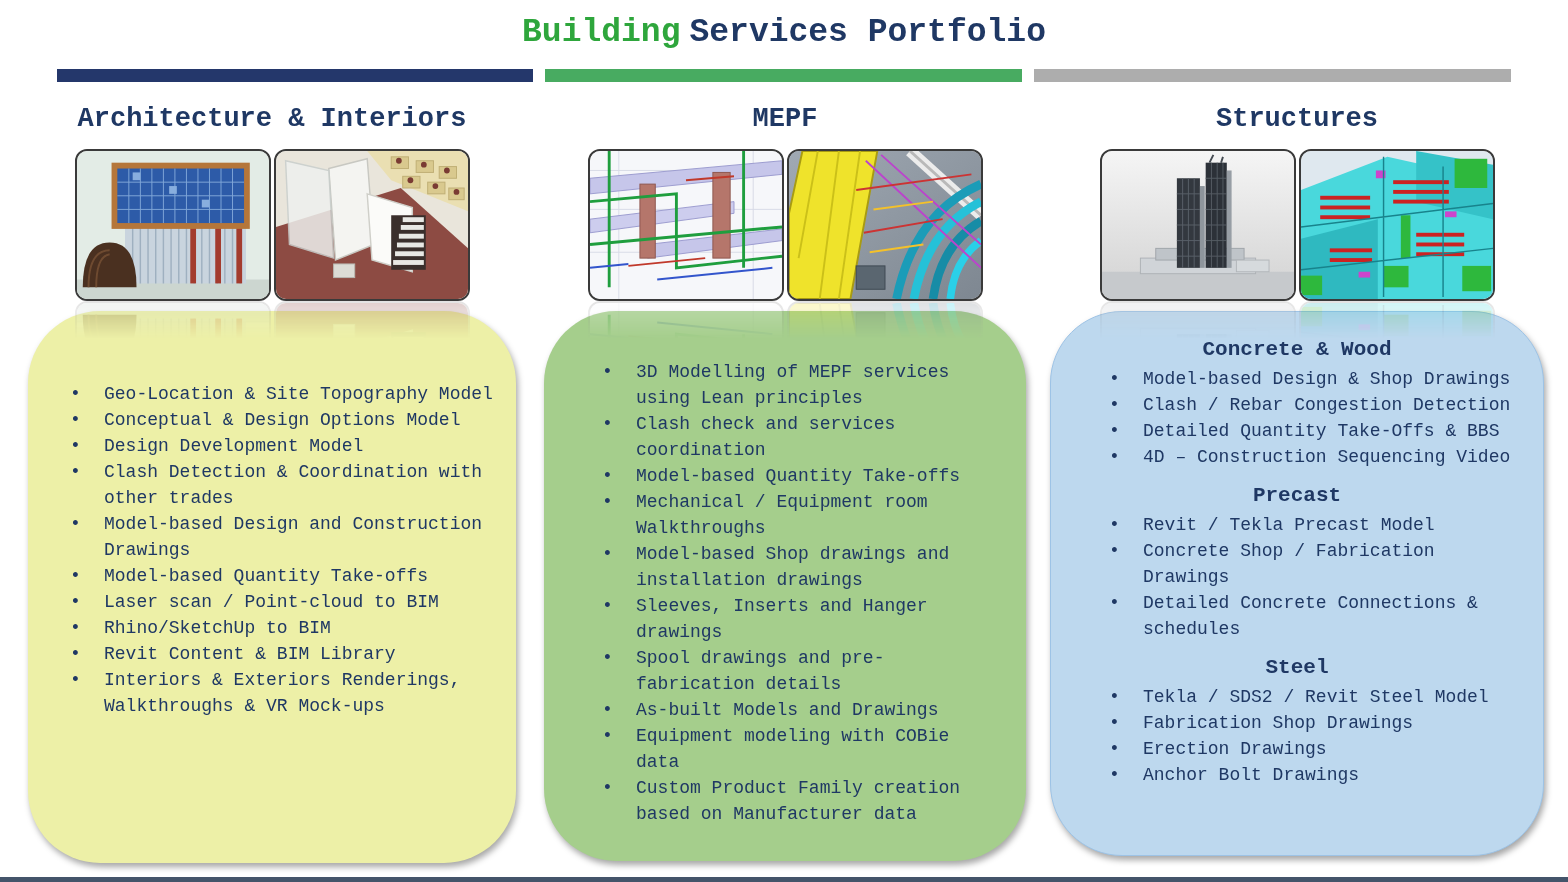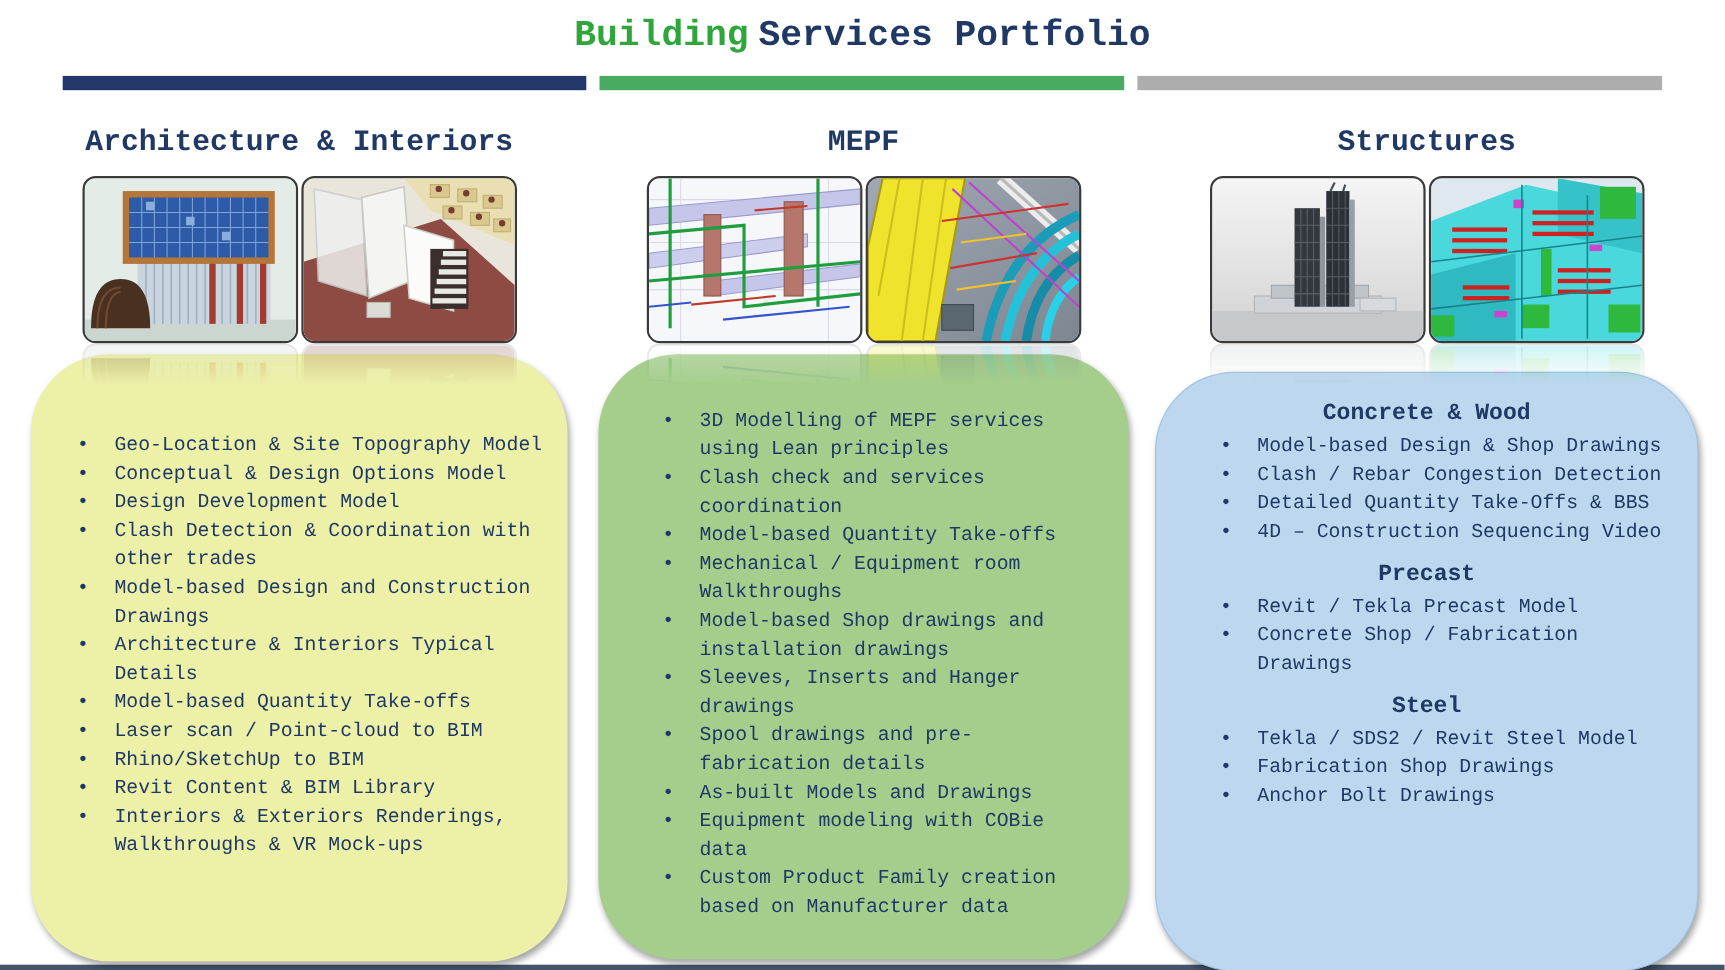--- a/index.html
+++ b/index.html
@@ -16,21 +16,21 @@
   .title .green { color:#2ea63c; }
   .title .navy  { color:#1f3864; margin-left:9px; }
 
   
   .bar { position:absolute; top:69px; height:13px; }
   .bar.navy  { left:57px;   width:476px; background:#24376b; }
   .bar.green { left:545px;  width:477px; background:#48ab61; }
   .bar.gray  { left:1034px; width:477px; background:#adadad; }
 
   
-  .col { position:absolute; top:110px; }
+  .col { position:absolute; top:99px; }
   #col-arch   { left:22px;   width:500px; }
   #col-mepf   { left:535px;  width:500px; }
   #col-struct { left:1047px; width:500px; }
 
   .col-heading {
     text-align:center; color:#1f3864; font-weight:700; font-size:27px;
     height:40px; line-height:40px;
   }
 
   .photos {
@@ -53,21 +53,21 @@
   .reflection .photo { transform:scaleY(-1); border-color:#999; }
 
   
   .panel {
     position:relative; z-index:1; border-radius:72px;
     box-shadow:2px 4px 6px rgba(0,0,0,.35);
     color:#1f3864; box-sizing:border-box;
   }
   #col-arch .panel   { width:488px; height:552px; margin-left:6px;  background:#edf0a7; padding:70px 20px 0 40px; }
   #col-mepf .panel   { width:482px; height:550px; margin-left:9px;  background:#a5ce8c; padding:48px 32px 0 56px; }
-  #col-struct .panel { width:494px; height:545px; margin-left:3px;  background:#bdd8ee; border:1px solid #9dc3e6; padding:24px 20px 0 56px;margin-top:16px; }
+  #col-struct .panel { width:494px; height:545px; margin-left:3px;  background:#bdd8ee; border:1px solid #9dc3e6; padding:24px 20px 0 56px; }
 
   .bullet-list { list-style:none; margin:0; padding:0; }
   .bullet-item {
     position:relative; padding-left:36px; font-size:18px; line-height:26px;
   }
   .bullet-item::before {
     content:"\2022"; position:absolute; left:2px; top:0; font-size:18px;
   }
   .section-heading {
     text-align:center; font-weight:700; font-size:21px; line-height:28px;
@@ -221,21 +221,20 @@
       </div>
     </div>
 
     <div class="panel">
         <ul class="bullet-list">
           <li class="bullet-item">Geo-Location &amp; Site Topography Model</li>
           <li class="bullet-item">Conceptual &amp; Design Options Model</li>
           <li class="bullet-item">Design Development Model</li>
           <li class="bullet-item">Clash Detection &amp; Coordination with other trades</li>
           <li class="bullet-item">Model-based Design and Construction Drawings</li>
-          <li class="bullet-item">Architecture &amp; Interiors Typical Details</li>
           <li class="bullet-item">Model-based Quantity Take-offs</li>
           <li class="bullet-item">Laser scan / Point-cloud to BIM</li>
           <li class="bullet-item">Rhino/SketchUp to BIM</li>
           <li class="bullet-item">Revit Content &amp; BIM Library</li>
           <li class="bullet-item">Interiors &amp; Exteriors Renderings, Walkthroughs &amp; VR Mock-ups</li>
         </ul>
       </div>
   </div>
 
   <div class="col" id="col-mepf">
@@ -515,24 +514,26 @@
         <ul class="bullet-list">
           <li class="bullet-item">Model-based Design &amp; Shop Drawings</li>
           <li class="bullet-item">Clash / Rebar Congestion Detection</li>
           <li class="bullet-item">Detailed Quantity Take-Offs &amp; BBS</li>
           <li class="bullet-item">4D – Construction Sequencing Video</li>
         </ul>
         <div class="section-heading">Precast</div>
         <ul class="bullet-list">
           <li class="bullet-item">Revit / Tekla Precast Model</li>
           <li class="bullet-item">Concrete Shop / Fabrication Drawings</li>
+          <li class="bullet-item">Detailed Concrete Connections &amp; schedules</li>
         </ul>
         <div class="section-heading">Steel</div>
         <ul class="bullet-list">
           <li class="bullet-item">Tekla / SDS2 / Revit Steel Model</li>
           <li class="bullet-item">Fabrication Shop Drawings</li>
+          <li class="bullet-item">Erection Drawings</li>
           <li class="bullet-item">Anchor Bolt Drawings</li>
         </ul>
       </div>
   </div>
 
   <div class="footer-bar"></div>
 </div>
 
 </body></html>

